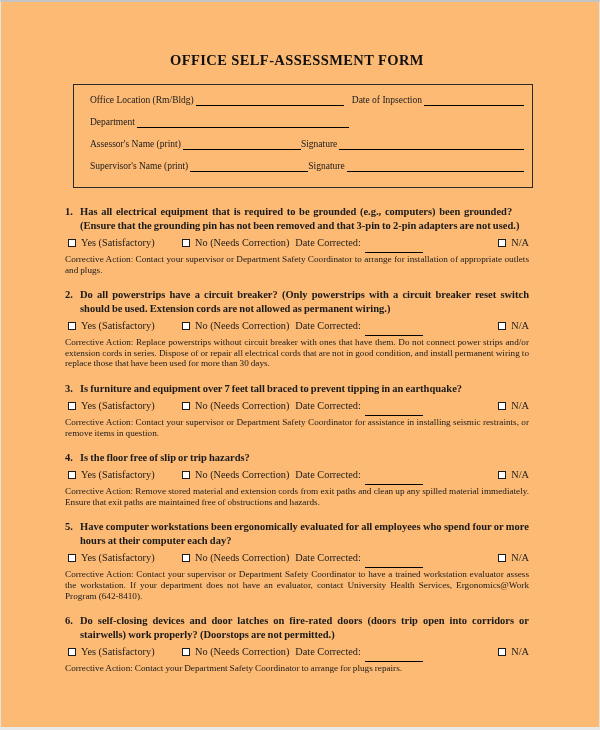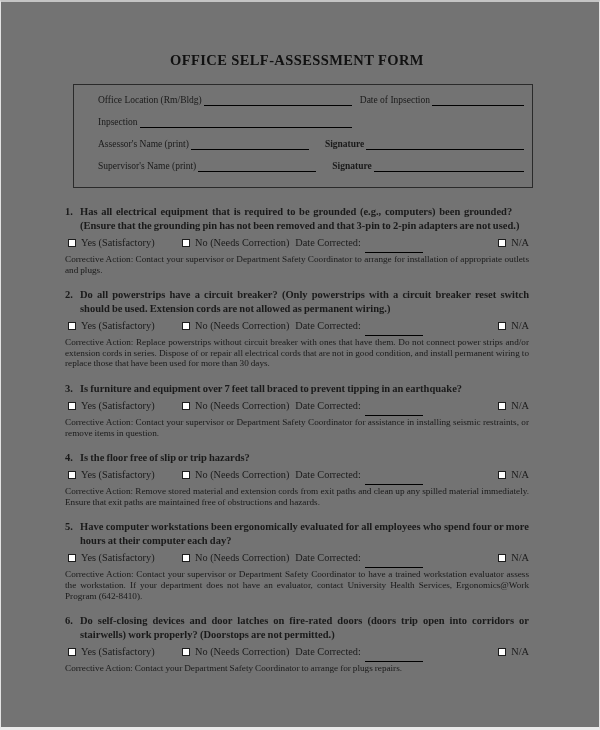--- a/index.html
+++ b/index.html
@@ -1,35 +1,35 @@
 <!DOCTYPE html>
 <html><head>
 <meta charset="utf-8">
 <style>
   html,body{margin:0;padding:0;background:#fff;}
   body{width:600px;height:730px;font-family:"Liberation Serif",serif;color:#1a1a1a;overflow:hidden;}
-  .frame{box-sizing:border-box;width:600px;height:730px;background:#737373;
+  .frame{box-sizing:border-box;width:600px;height:730px;background:#fdba74;
          border-top:2px solid #c4c4c4;border-left:1px solid #e3e3e3;border-right:1px solid #e3e3e3;
          border-bottom:3px solid #e9e9e9;}
   .doc{padding:0 70px 0 64px;}
   .title{margin:50px 0 0 0;text-align:center;font-size:14.5px;font-weight:bold;
          letter-spacing:.4px;color:#111;}
   
   .hbox{margin:15px 0 0 8px;width:460px;box-sizing:border-box;border:1.5px solid #2a2a2a;
-        padding:9px 8px 5px 24px;}
+        padding:9px 8px 5px 16px;}
   .hrow{display:flex;align-items:flex-end;margin-bottom:10px;font-size:9.5px;line-height:12px;}
   .hlabel{flex:none;white-space:nowrap;}
   .hline{border-bottom:1.6px solid #000;height:10px;display:inline-block;}
   .hlabel + .hline{margin-left:2px;}
   .hline + .hlabel{margin-left:8px;}
   .r0 .f0{width:148px;flex:none;} .r0 .f1{flex:1;}
   .r1 .f0{width:212px;flex:none;}
   .r2 .f0,.r3 .f0{width:118px;flex:none;}
   .r2 .f1,.r3 .f1{flex:1;}
-  .r2 .hline + .hlabel,.r3 .hline + .hlabel{margin-left:16px;font-weight:bold;}
+  .r2 .hline + .hlabel,.r3 .hline + .hlabel{margin-left:0;}
   
   .qs{list-style:none;margin:17px 0 0 0;padding:0;}
   .q{margin-bottom:13px;}
   .q-head{display:flex;font-weight:bold;font-size:10.5px;line-height:14px;}
   .q-num{flex:none;width:15px;}
   .q-text{flex:1;text-align:justify;word-spacing:-0.5px;}
   .opts{display:flex;align-items:center;margin:4px 0 0 3px;font-size:10.3px;line-height:12px;}
   .opt{display:inline-flex;align-items:center;white-space:nowrap;}
   .opt-yes{width:114px;flex:none;}
   .cb{box-sizing:border-box;width:8px;height:8px;flex:none;display:inline-block;
@@ -49,21 +49,21 @@
   <div class="doc">
     <h1 class="title">OFFICE SELF-ASSESSMENT FORM</h1>
     <div class="hbox">
         <div class="hrow r0">
           <span class="hlabel">Office Location (Rm/Bldg)</span>
           <span class="hline f0"></span>
           <span class="hlabel">Date of Inpsection</span>
           <span class="hline f1"></span>
         </div>
         <div class="hrow r1">
-          <span class="hlabel">Inpsection</span>
+          <span class="hlabel">Department</span>
           <span class="hline f0"></span>
         </div>
         <div class="hrow r2">
           <span class="hlabel">Assessor's Name (print)</span>
           <span class="hline f0"></span>
           <span class="hlabel">Signature</span>
           <span class="hline f1"></span>
         </div>
         <div class="hrow r3">
           <span class="hlabel">Supervisor's Name (print)</span>

